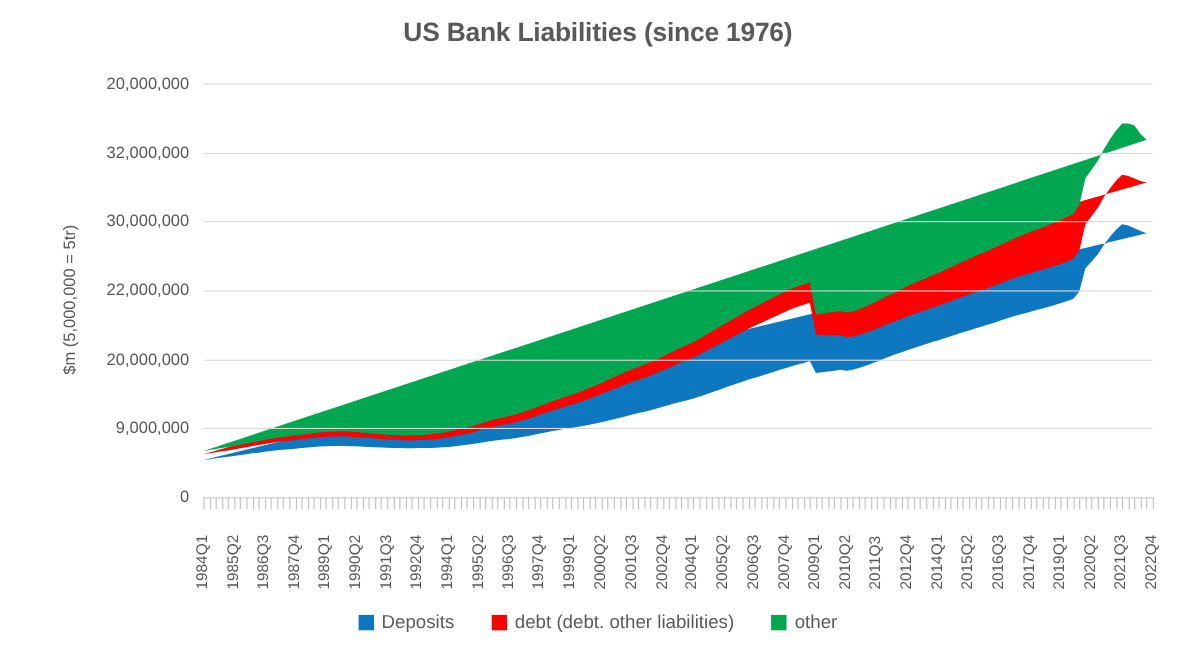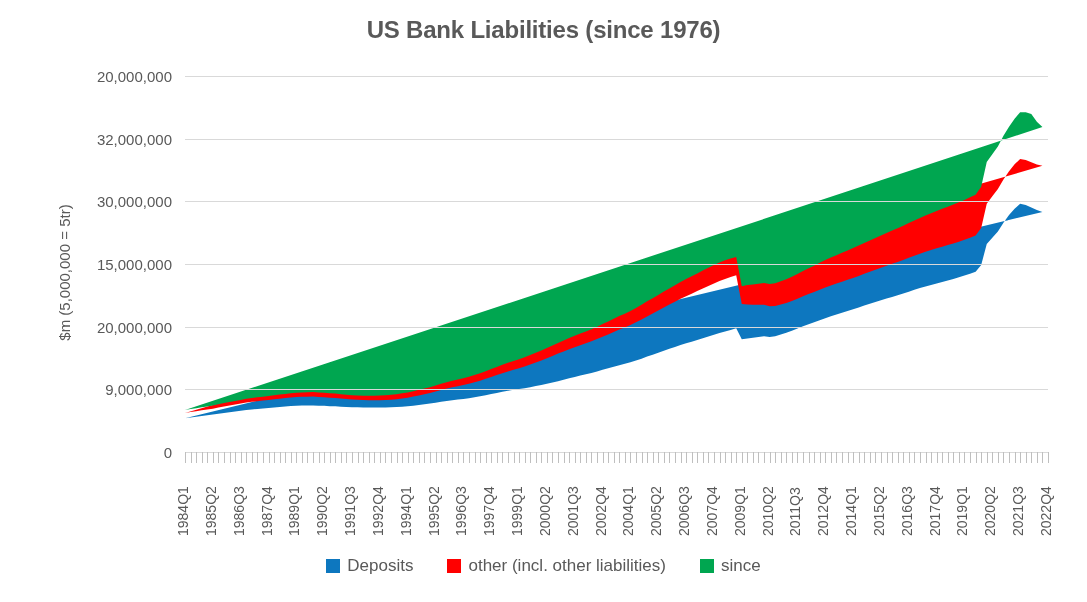--- a/index.html
+++ b/index.html
@@ -161,21 +161,21 @@
   <div id="chart-title">US Bank Liabilities (since 1976)</div>
 
   <div id="y-axis-title-wrap">
     <div id="y-axis-title">$m (5,000,000 = 5tr)</div>
   </div>
 
   <div id="y-axis-labels">
       <div class="ytick-label" style="top: 76px;">20,000,000</div>
       <div class="ytick-label" style="top: 138.667px;">32,000,000</div>
       <div class="ytick-label" style="top: 201.333px;">30,000,000</div>
-      <div class="ytick-label" style="top: 264px;">15,000,000</div>
+      <div class="ytick-label" style="top: 264px;">22,000,000</div>
       <div class="ytick-label" style="top: 326.667px;">20,000,000</div>
       <div class="ytick-label" style="top: 389.333px;">9,000,000</div>
       <div class="ytick-label" style="top: 452px;">0</div>
     </div>
 
   <div id="plot-area">
     <svg id="chart-svg" viewBox="0 0 863 376" preserveAspectRatio="none" xmlns="http://www.w3.org/2000/svg">
         <path d="M 0.00 342.16 L 5.57 341.41 L 11.14 340.66 L 16.70 339.90 L 22.27 339.28 L 27.84 338.53 L 33.41 337.65 L 38.97 336.90 L 44.54 336.14 L 50.11 335.52 L 55.68 334.77 L 61.25 334.01 L 66.81 333.39 L 72.38 332.89 L 77.95 332.38 L 83.52 331.88 L 89.08 331.38 L 94.65 330.88 L 100.22 330.38 L 105.79 329.88 L 111.35 329.63 L 116.92 329.50 L 122.49 329.50 L 128.06 329.38 L 133.63 329.63 L 139.19 329.75 L 144.76 330.13 L 150.33 330.25 L 155.90 330.63 L 161.46 330.88 L 167.03 331.13 L 172.60 331.26 L 178.17 331.38 L 183.74 331.51 L 189.30 331.51 L 194.87 331.38 L 200.44 331.38 L 206.01 331.26 L 211.57 331.01 L 217.14 330.63 L 222.71 330.25 L 228.28 329.63 L 233.85 329.00 L 239.41 328.37 L 244.98 327.62 L 250.55 326.74 L 256.12 325.87 L 261.68 324.99 L 267.25 324.24 L 272.82 323.61 L 278.39 322.98 L 283.95 322.23 L 289.52 321.35 L 295.09 320.35 L 300.66 319.22 L 306.23 318.10 L 311.79 316.97 L 317.36 315.84 L 322.93 314.84 L 328.50 313.83 L 334.06 313.08 L 339.63 312.21 L 345.20 311.20 L 350.77 310.07 L 356.34 309.07 L 361.90 307.82 L 367.47 306.57 L 373.04 305.19 L 378.61 303.81 L 384.17 302.30 L 389.74 300.93 L 395.31 299.55 L 400.88 298.29 L 406.45 296.91 L 412.01 295.41 L 417.58 293.78 L 423.15 292.28 L 428.72 290.65 L 434.28 289.14 L 439.85 287.77 L 445.42 286.26 L 450.99 284.51 L 456.55 282.63 L 462.12 280.62 L 467.69 278.74 L 473.26 276.74 L 478.83 274.73 L 484.39 272.85 L 489.96 270.97 L 495.53 269.09 L 501.10 267.34 L 506.66 265.71 L 512.23 263.95 L 517.80 262.20 L 523.37 260.44 L 528.94 258.69 L 534.50 256.93 L 540.07 255.43 L 545.64 253.93 L 551.21 252.17 L 556.77 263.20 L 562.34 262.45 L 567.91 261.70 L 573.48 260.94 L 579.05 260.19 L 584.61 261.07 L 590.18 260.19 L 595.75 258.44 L 601.32 256.68 L 606.88 254.68 L 612.45 252.55 L 618.02 250.29 L 623.59 248.16 L 629.15 246.15 L 634.72 244.15 L 640.29 242.14 L 645.86 240.26 L 651.43 238.51 L 656.99 236.75 L 662.56 235.00 L 668.13 233.25 L 673.70 231.49 L 679.26 229.61 L 684.83 227.86 L 690.40 226.10 L 695.97 224.35 L 701.54 222.59 L 707.10 220.96 L 712.67 219.33 L 718.24 217.58 L 723.81 215.70 L 729.37 213.82 L 734.94 212.06 L 740.51 210.43 L 746.08 208.93 L 751.65 207.43 L 757.21 205.92 L 762.78 204.42 L 768.35 202.91 L 773.92 201.29 L 779.48 199.53 L 785.05 197.65 L 790.62 195.77 L 796.19 189.00 L 801.75 167.95 L 807.32 161.68 L 812.89 155.41 L 818.46 146.64 L 824.03 139.12 L 829.59 132.85 L 835.16 127.84 L 840.73 129.09 L 846.30 131.60 L 851.86 134.11 L 857.43 135.99 L 863.00 NaN L 863.00 376.00 L 857.43 376.00 L 851.86 376.00 L 846.30 376.00 L 840.73 376.00 L 835.16 376.00 L 829.59 376.00 L 824.03 376.00 L 818.46 376.00 L 812.89 376.00 L 807.32 376.00 L 801.75 376.00 L 796.19 376.00 L 790.62 376.00 L 785.05 376.00 L 779.48 376.00 L 773.92 376.00 L 768.35 376.00 L 762.78 376.00 L 757.21 376.00 L 751.65 376.00 L 746.08 376.00 L 740.51 376.00 L 734.94 376.00 L 729.37 376.00 L 723.81 376.00 L 718.24 376.00 L 712.67 376.00 L 707.10 376.00 L 701.54 376.00 L 695.97 376.00 L 690.40 376.00 L 684.83 376.00 L 679.26 376.00 L 673.70 376.00 L 668.13 376.00 L 662.56 376.00 L 656.99 376.00 L 651.43 376.00 L 645.86 376.00 L 640.29 376.00 L 634.72 376.00 L 629.15 376.00 L 623.59 376.00 L 618.02 376.00 L 612.45 376.00 L 606.88 376.00 L 601.32 376.00 L 595.75 376.00 L 590.18 376.00 L 584.61 376.00 L 579.05 376.00 L 573.48 376.00 L 567.91 376.00 L 562.34 376.00 L 556.77 376.00 L 551.21 376.00 L 545.64 376.00 L 540.07 376.00 L 534.50 376.00 L 528.94 376.00 L 523.37 376.00 L 517.80 376.00 L 512.23 376.00 L 506.66 376.00 L 501.10 376.00 L 495.53 376.00 L 489.96 376.00 L 484.39 376.00 L 478.83 376.00 L 473.26 376.00 L 467.69 376.00 L 462.12 376.00 L 456.55 376.00 L 450.99 376.00 L 445.42 376.00 L 439.85 376.00 L 434.28 376.00 L 428.72 376.00 L 423.15 376.00 L 417.58 376.00 L 412.01 376.00 L 406.45 376.00 L 400.88 376.00 L 395.31 376.00 L 389.74 376.00 L 384.17 376.00 L 378.61 376.00 L 373.04 376.00 L 367.47 376.00 L 361.90 376.00 L 356.34 376.00 L 350.77 376.00 L 345.20 376.00 L 339.63 376.00 L 334.06 376.00 L 328.50 376.00 L 322.93 376.00 L 317.36 376.00 L 311.79 376.00 L 306.23 376.00 L 300.66 376.00 L 295.09 376.00 L 289.52 376.00 L 283.95 376.00 L 278.39 376.00 L 272.82 376.00 L 267.25 376.00 L 261.68 376.00 L 256.12 376.00 L 250.55 376.00 L 244.98 376.00 L 239.41 376.00 L 233.85 376.00 L 228.28 376.00 L 222.71 376.00 L 217.14 376.00 L 211.57 376.00 L 206.01 376.00 L 200.44 376.00 L 194.87 376.00 L 189.30 376.00 L 183.74 376.00 L 178.17 376.00 L 172.60 376.00 L 167.03 376.00 L 161.46 376.00 L 155.90 376.00 L 150.33 376.00 L 144.76 376.00 L 139.19 376.00 L 133.63 376.00 L 128.06 376.00 L 122.49 376.00 L 116.92 376.00 L 111.35 376.00 L 105.79 376.00 L 100.22 376.00 L 94.65 376.00 L 89.08 376.00 L 83.52 376.00 L 77.95 376.00 L 72.38 376.00 L 66.81 376.00 L 61.25 376.00 L 55.68 376.00 L 50.11 376.00 L 44.54 376.00 L 38.97 376.00 L 33.41 376.00 L 27.84 376.00 L 22.27 376.00 L 16.70 376.00 L 11.14 376.00 L 5.57 376.00 L 0.00 376.00 Z" fill="#0D77BF" stroke="none" shape-rendering="geometricPrecision"></path>
         <path d="M 0.00 336.90 L 5.57 336.02 L 11.14 335.14 L 16.70 334.26 L 22.27 333.51 L 27.84 332.63 L 33.41 331.51 L 38.97 330.50 L 44.54 329.50 L 50.11 328.62 L 55.68 327.62 L 61.25 326.62 L 66.81 325.87 L 72.38 325.24 L 77.95 324.61 L 83.52 323.99 L 89.08 323.36 L 94.65 322.73 L 100.22 322.11 L 105.79 321.48 L 111.35 321.10 L 116.92 320.85 L 122.49 320.73 L 128.06 320.60 L 133.63 320.98 L 139.19 321.23 L 144.76 321.73 L 150.33 321.98 L 155.90 322.61 L 161.46 323.11 L 167.03 323.61 L 172.60 323.86 L 178.17 324.11 L 183.74 324.36 L 189.30 324.36 L 194.87 324.24 L 200.44 324.11 L 206.01 323.74 L 211.57 323.23 L 217.14 322.48 L 222.71 321.73 L 228.28 320.60 L 233.85 319.47 L 239.41 318.35 L 244.98 317.09 L 250.55 315.59 L 256.12 314.09 L 261.68 312.58 L 267.25 311.33 L 272.82 310.20 L 278.39 309.07 L 283.95 307.82 L 289.52 306.31 L 295.09 304.69 L 300.66 302.81 L 306.23 300.93 L 311.79 299.05 L 317.36 297.17 L 322.93 295.41 L 328.50 293.66 L 334.06 292.15 L 339.63 290.40 L 345.20 288.52 L 350.77 286.39 L 356.34 284.51 L 361.90 282.25 L 367.47 279.99 L 373.04 277.61 L 378.61 275.48 L 384.17 273.23 L 389.74 271.22 L 395.31 269.22 L 400.88 267.34 L 406.45 265.33 L 412.01 263.07 L 417.58 260.69 L 423.15 258.44 L 428.72 255.93 L 434.28 253.55 L 439.85 251.42 L 445.42 249.04 L 450.99 246.28 L 456.55 243.40 L 462.12 240.39 L 467.69 237.51 L 473.26 234.50 L 478.83 231.49 L 484.39 228.61 L 489.96 225.73 L 495.53 222.84 L 501.10 220.21 L 506.66 217.70 L 512.23 215.07 L 517.80 212.44 L 523.37 209.93 L 528.94 207.43 L 534.50 204.92 L 540.07 202.91 L 545.64 201.03 L 551.21 199.15 L 556.77 228.11 L 562.34 228.61 L 567.91 228.86 L 573.48 228.86 L 579.05 228.86 L 584.61 230.36 L 590.18 230.11 L 595.75 228.61 L 601.32 226.98 L 606.88 224.97 L 612.45 222.72 L 618.02 220.34 L 623.59 218.08 L 629.15 215.95 L 634.72 213.69 L 640.29 211.44 L 645.86 209.43 L 651.43 207.55 L 656.99 205.67 L 662.56 203.79 L 668.13 201.91 L 673.70 199.91 L 679.26 197.78 L 684.83 195.77 L 690.40 193.77 L 695.97 191.76 L 701.54 189.75 L 707.10 187.87 L 712.67 185.99 L 718.24 183.99 L 723.81 181.86 L 729.37 179.73 L 734.94 177.72 L 740.51 175.84 L 746.08 174.09 L 751.65 172.33 L 757.21 170.70 L 762.78 169.07 L 768.35 167.45 L 773.92 165.69 L 779.48 163.81 L 785.05 161.68 L 790.62 159.55 L 796.19 152.03 L 801.75 127.84 L 807.32 120.32 L 812.89 113.05 L 818.46 103.40 L 824.03 95.25 L 829.59 88.36 L 835.16 82.97 L 840.73 83.97 L 846.30 86.23 L 851.86 88.49 L 857.43 89.86 L 863.00 NaN L 863.00 NaN L 857.43 135.99 L 851.86 134.11 L 846.30 131.60 L 840.73 129.09 L 835.16 127.84 L 829.59 132.85 L 824.03 139.12 L 818.46 146.64 L 812.89 155.41 L 807.32 161.68 L 801.75 167.95 L 796.19 189.00 L 790.62 195.77 L 785.05 197.65 L 779.48 199.53 L 773.92 201.29 L 768.35 202.91 L 762.78 204.42 L 757.21 205.92 L 751.65 207.43 L 746.08 208.93 L 740.51 210.43 L 734.94 212.06 L 729.37 213.82 L 723.81 215.70 L 718.24 217.58 L 712.67 219.33 L 707.10 220.96 L 701.54 222.59 L 695.97 224.35 L 690.40 226.10 L 684.83 227.86 L 679.26 229.61 L 673.70 231.49 L 668.13 233.25 L 662.56 235.00 L 656.99 236.75 L 651.43 238.51 L 645.86 240.26 L 640.29 242.14 L 634.72 244.15 L 629.15 246.15 L 623.59 248.16 L 618.02 250.29 L 612.45 252.55 L 606.88 254.68 L 601.32 256.68 L 595.75 258.44 L 590.18 260.19 L 584.61 261.07 L 579.05 260.19 L 573.48 260.94 L 567.91 261.70 L 562.34 262.45 L 556.77 263.20 L 551.21 252.17 L 545.64 253.93 L 540.07 255.43 L 534.50 256.93 L 528.94 258.69 L 523.37 260.44 L 517.80 262.20 L 512.23 263.95 L 506.66 265.71 L 501.10 267.34 L 495.53 269.09 L 489.96 270.97 L 484.39 272.85 L 478.83 274.73 L 473.26 276.74 L 467.69 278.74 L 462.12 280.62 L 456.55 282.63 L 450.99 284.51 L 445.42 286.26 L 439.85 287.77 L 434.28 289.14 L 428.72 290.65 L 423.15 292.28 L 417.58 293.78 L 412.01 295.41 L 406.45 296.91 L 400.88 298.29 L 395.31 299.55 L 389.74 300.93 L 384.17 302.30 L 378.61 303.81 L 373.04 305.19 L 367.47 306.57 L 361.90 307.82 L 356.34 309.07 L 350.77 310.07 L 345.20 311.20 L 339.63 312.21 L 334.06 313.08 L 328.50 313.83 L 322.93 314.84 L 317.36 315.84 L 311.79 316.97 L 306.23 318.10 L 300.66 319.22 L 295.09 320.35 L 289.52 321.35 L 283.95 322.23 L 278.39 322.98 L 272.82 323.61 L 267.25 324.24 L 261.68 324.99 L 256.12 325.87 L 250.55 326.74 L 244.98 327.62 L 239.41 328.37 L 233.85 329.00 L 228.28 329.63 L 222.71 330.25 L 217.14 330.63 L 211.57 331.01 L 206.01 331.26 L 200.44 331.38 L 194.87 331.38 L 189.30 331.51 L 183.74 331.51 L 178.17 331.38 L 172.60 331.26 L 167.03 331.13 L 161.46 330.88 L 155.90 330.63 L 150.33 330.25 L 144.76 330.13 L 139.19 329.75 L 133.63 329.63 L 128.06 329.38 L 122.49 329.50 L 116.92 329.50 L 111.35 329.63 L 105.79 329.88 L 100.22 330.38 L 94.65 330.88 L 89.08 331.38 L 83.52 331.88 L 77.95 332.38 L 72.38 332.89 L 66.81 333.39 L 61.25 334.01 L 55.68 334.77 L 50.11 335.52 L 44.54 336.14 L 38.97 336.90 L 33.41 337.65 L 27.84 338.53 L 22.27 339.28 L 16.70 339.90 L 11.14 340.66 L 5.57 341.41 L 0.00 342.16 Z" fill="#FF0000" stroke="none" shape-rendering="geometricPrecision"></path>
         <path d="M 0.00 334.01 L 5.57 333.07 L 11.14 332.13 L 16.70 331.19 L 22.27 330.38 L 27.84 329.44 L 33.41 328.22 L 38.97 327.12 L 44.54 326.02 L 50.11 325.05 L 55.68 323.96 L 61.25 322.86 L 66.81 322.04 L 72.38 321.35 L 77.95 320.67 L 83.52 319.98 L 89.08 319.29 L 94.65 318.60 L 100.22 317.90 L 105.79 317.19 L 111.35 316.74 L 116.92 316.44 L 122.49 316.27 L 128.06 316.12 L 133.63 316.52 L 139.19 316.79 L 144.76 317.32 L 150.33 317.59 L 155.90 318.25 L 161.46 318.75 L 167.03 319.22 L 172.60 319.44 L 178.17 319.65 L 183.74 319.85 L 189.30 319.78 L 194.87 319.57 L 200.44 319.35 L 206.01 318.85 L 211.57 318.22 L 217.14 317.32 L 222.71 316.42 L 228.28 315.14 L 233.85 313.86 L 239.41 312.58 L 244.98 311.17 L 250.55 309.50 L 256.12 307.82 L 261.68 306.14 L 267.25 304.74 L 272.82 303.46 L 278.39 302.18 L 283.95 300.77 L 289.52 299.10 L 295.09 297.27 L 300.66 295.16 L 306.23 293.05 L 311.79 290.95 L 317.36 288.84 L 322.93 286.86 L 328.50 284.88 L 334.06 283.18 L 339.63 281.22 L 345.20 279.12 L 350.77 276.74 L 356.34 274.61 L 361.90 272.07 L 367.47 269.54 L 373.04 266.88 L 378.61 264.50 L 384.17 262.00 L 389.74 259.77 L 395.31 257.53 L 400.88 255.43 L 406.45 253.17 L 412.01 250.64 L 417.58 247.98 L 423.15 245.45 L 428.72 242.67 L 434.28 240.01 L 439.85 237.63 L 445.42 234.97 L 450.99 231.92 L 456.55 228.71 L 462.12 225.37 L 467.69 222.19 L 473.26 218.88 L 478.83 215.57 L 484.39 212.39 L 489.96 209.21 L 495.53 206.02 L 501.10 203.12 L 506.66 200.33 L 512.23 197.43 L 517.80 194.52 L 523.37 191.76 L 528.94 189.05 L 534.50 186.42 L 540.07 184.37 L 545.64 182.61 L 551.21 180.92 L 556.77 210.18 L 562.34 209.06 L 567.91 208.43 L 573.48 207.68 L 579.05 207.05 L 584.61 208.05 L 590.18 207.30 L 595.75 205.30 L 601.32 203.17 L 606.88 200.66 L 612.45 197.90 L 618.02 195.02 L 623.59 192.26 L 629.15 189.63 L 634.72 186.87 L 640.29 184.11 L 645.86 181.61 L 651.43 179.23 L 656.99 176.85 L 662.56 174.46 L 668.13 172.08 L 673.70 169.58 L 679.26 166.94 L 684.83 164.44 L 690.40 161.93 L 695.97 159.42 L 701.54 156.92 L 707.10 154.54 L 712.67 152.15 L 718.24 149.65 L 723.81 147.02 L 729.37 144.38 L 734.94 141.88 L 740.51 139.50 L 746.08 137.24 L 751.65 134.98 L 757.21 132.85 L 762.78 130.72 L 768.35 128.59 L 773.92 126.34 L 779.48 123.95 L 785.05 121.32 L 790.62 118.69 L 796.19 110.67 L 801.75 85.98 L 807.32 78.33 L 812.89 70.44 L 818.46 59.78 L 824.03 50.63 L 829.59 42.74 L 835.16 36.35 L 840.73 36.35 L 846.30 37.98 L 851.86 45.87 L 857.43 51.01 L 863.00 NaN L 863.00 NaN L 857.43 89.86 L 851.86 88.49 L 846.30 86.23 L 840.73 83.97 L 835.16 82.97 L 829.59 88.36 L 824.03 95.25 L 818.46 103.40 L 812.89 113.05 L 807.32 120.32 L 801.75 127.84 L 796.19 152.03 L 790.62 159.55 L 785.05 161.68 L 779.48 163.81 L 773.92 165.69 L 768.35 167.45 L 762.78 169.07 L 757.21 170.70 L 751.65 172.33 L 746.08 174.09 L 740.51 175.84 L 734.94 177.72 L 729.37 179.73 L 723.81 181.86 L 718.24 183.99 L 712.67 185.99 L 707.10 187.87 L 701.54 189.75 L 695.97 191.76 L 690.40 193.77 L 684.83 195.77 L 679.26 197.78 L 673.70 199.91 L 668.13 201.91 L 662.56 203.79 L 656.99 205.67 L 651.43 207.55 L 645.86 209.43 L 640.29 211.44 L 634.72 213.69 L 629.15 215.95 L 623.59 218.08 L 618.02 220.34 L 612.45 222.72 L 606.88 224.97 L 601.32 226.98 L 595.75 228.61 L 590.18 230.11 L 584.61 230.36 L 579.05 228.86 L 573.48 228.86 L 567.91 228.86 L 562.34 228.61 L 556.77 228.11 L 551.21 199.15 L 545.64 201.03 L 540.07 202.91 L 534.50 204.92 L 528.94 207.43 L 523.37 209.93 L 517.80 212.44 L 512.23 215.07 L 506.66 217.70 L 501.10 220.21 L 495.53 222.84 L 489.96 225.73 L 484.39 228.61 L 478.83 231.49 L 473.26 234.50 L 467.69 237.51 L 462.12 240.39 L 456.55 243.40 L 450.99 246.28 L 445.42 249.04 L 439.85 251.42 L 434.28 253.55 L 428.72 255.93 L 423.15 258.44 L 417.58 260.69 L 412.01 263.07 L 406.45 265.33 L 400.88 267.34 L 395.31 269.22 L 389.74 271.22 L 384.17 273.23 L 378.61 275.48 L 373.04 277.61 L 367.47 279.99 L 361.90 282.25 L 356.34 284.51 L 350.77 286.39 L 345.20 288.52 L 339.63 290.40 L 334.06 292.15 L 328.50 293.66 L 322.93 295.41 L 317.36 297.17 L 311.79 299.05 L 306.23 300.93 L 300.66 302.81 L 295.09 304.69 L 289.52 306.31 L 283.95 307.82 L 278.39 309.07 L 272.82 310.20 L 267.25 311.33 L 261.68 312.58 L 256.12 314.09 L 250.55 315.59 L 244.98 317.09 L 239.41 318.35 L 233.85 319.47 L 228.28 320.60 L 222.71 321.73 L 217.14 322.48 L 211.57 323.23 L 206.01 323.74 L 200.44 324.11 L 194.87 324.24 L 189.30 324.36 L 183.74 324.36 L 178.17 324.11 L 172.60 323.86 L 167.03 323.61 L 161.46 323.11 L 155.90 322.61 L 150.33 321.98 L 144.76 321.73 L 139.19 321.23 L 133.63 320.98 L 128.06 320.60 L 122.49 320.73 L 116.92 320.85 L 111.35 321.10 L 105.79 321.48 L 100.22 322.11 L 94.65 322.73 L 89.08 323.36 L 83.52 323.99 L 77.95 324.61 L 72.38 325.24 L 66.81 325.87 L 61.25 326.62 L 55.68 327.62 L 50.11 328.62 L 44.54 329.50 L 38.97 330.50 L 33.41 331.51 L 27.84 332.63 L 22.27 333.51 L 16.70 334.26 L 11.14 335.14 L 5.57 336.02 L 0.00 336.90 Z" fill="#00A650" stroke="none" shape-rendering="geometricPrecision"></path>
@@ -383,21 +383,21 @@
       <div class="xlabel" style="left: 868px;">2022Q4</div>
     </div>
 
   <div id="legend">
       <div class="legend-item">
         <span class="legend-swatch" style="background: rgb(13, 119, 191);"></span>
         <span class="legend-label">Deposits</span>
       </div>
       <div class="legend-item">
         <span class="legend-swatch" style="background: rgb(255, 0, 0);"></span>
-        <span class="legend-label">other (incl. other liabilities)</span>
+        <span class="legend-label">debt (debt. other liabilities)</span>
       </div>
       <div class="legend-item">
         <span class="legend-swatch" style="background: rgb(0, 166, 80);"></span>
-        <span class="legend-label">since</span>
+        <span class="legend-label">other</span>
       </div>
     </div>
 
 </div>
 
 </body></html>

